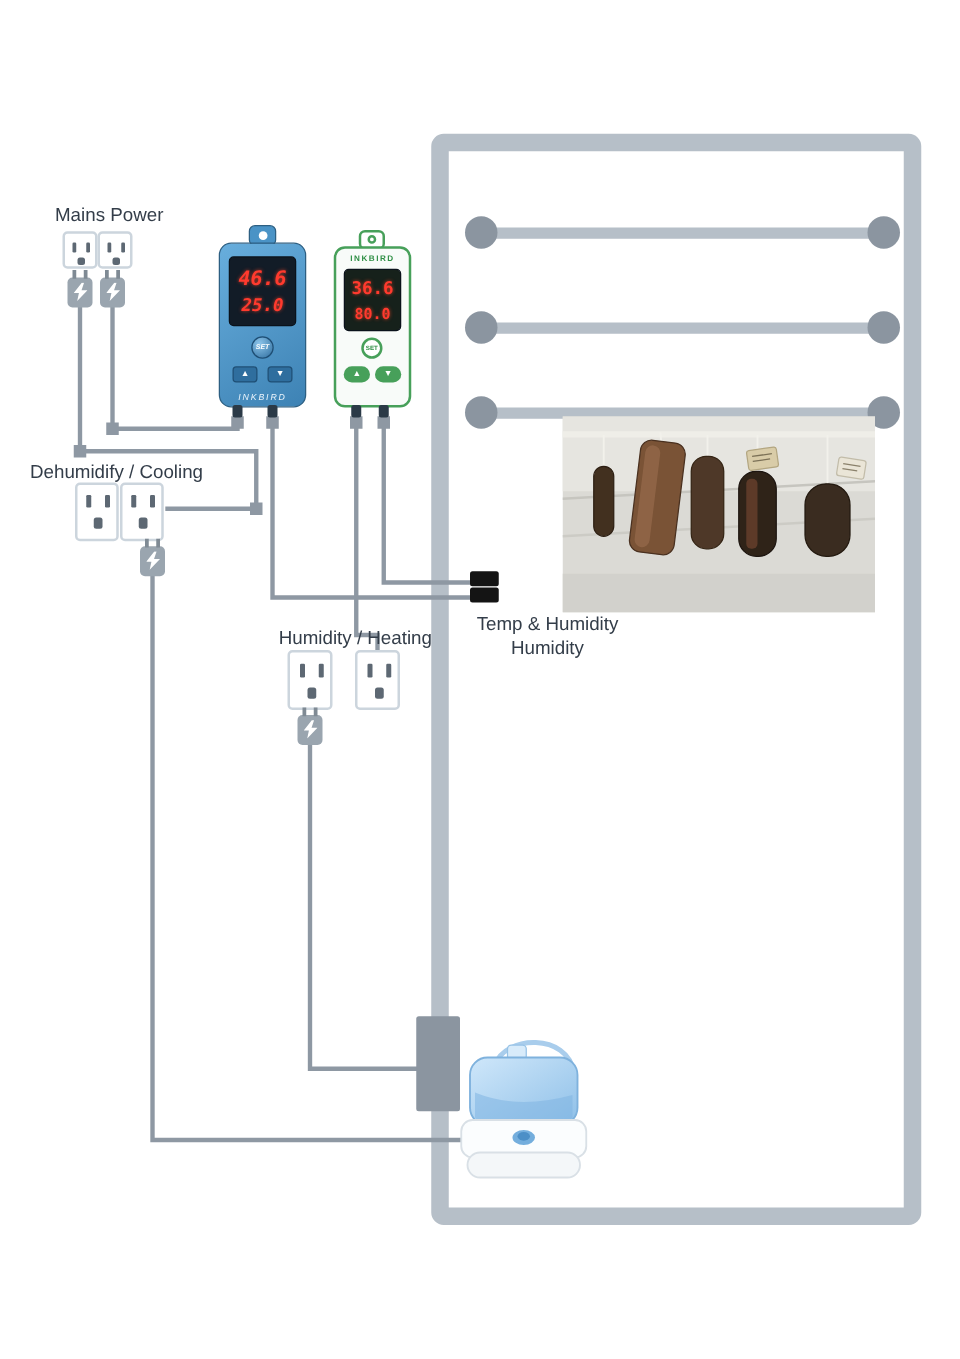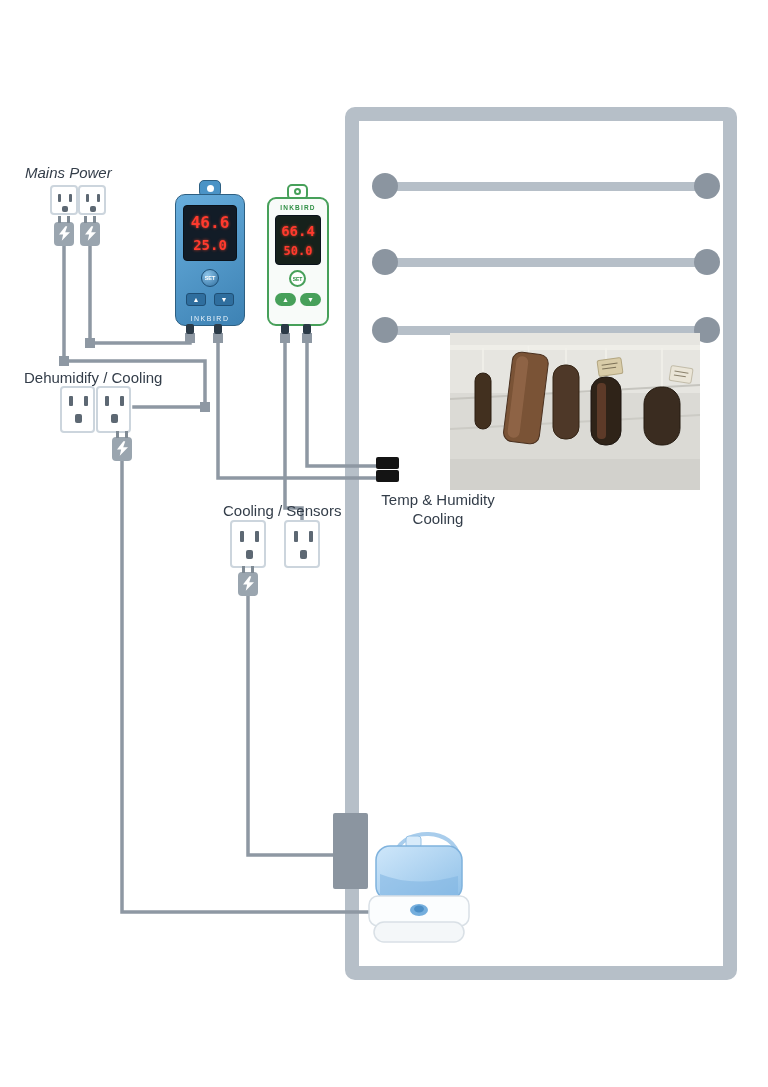--- a/index.html
+++ b/index.html
@@ -118,21 +118,21 @@
       <rect x="302" y="333" width="10" height="10"></rect>
     </g>
   </svg>
 
   <div class="abs passthrough"></div>
 
   <div class="abs sensor-block" style="left:376px;top:457px;"></div>
   <div class="abs sensor-block" style="left:376px;top:470px;"></div>
   <div class="abs label" style="left:371px;top:490px;width:134px;text-align:center;white-space:normal;line-height:19px;">
     <div>Temp &amp; Humidity</div>
-    <div>Cooling</div>
+    <div>Humidity</div>
   </div>
 
   <svg class="abs" style="left:366px;top:828px;" width="106" height="120" viewBox="0 0 106 120">
     <defs>
       <linearGradient id="tank" x1="0" y1="0" x2="1" y2="1">
         <stop offset="0" stop-color="#cfe7fa"></stop>
           <stop offset="1" stop-color="#8fc0e8"></stop>
       </linearGradient>
     </defs>
     <path d="M30,24 C38,0 88,-2 93,30" fill="none" stroke="#a9cdec" stroke-width="4" stroke-linecap="round"></path>
@@ -142,21 +142,21 @@
     <rect x="3" y="68" width="100" height="30" rx="9" fill="#fbfdfe" stroke="#d9e0e6" stroke-width="1.5"></rect>
     <rect x="8" y="94" width="90" height="20" rx="10" fill="#f4f7f9" stroke="#d9e0e6" stroke-width="1.5"></rect>
     <ellipse cx="53" cy="82" rx="9" ry="6" fill="#74aedd"></ellipse>
     <ellipse cx="53" cy="81" rx="5" ry="3.5" fill="#4c8fc7"></ellipse>
   </svg>
 
   <div class="abs" style="left:175px;top:180px;width:70px;height:146px;">
     <div class="abs" style="left:24px;top:0;width:22px;height:17px;background:#4a93c6;border:1px solid #2d5f82;border-radius:5px;box-sizing:border-box;">
       <div class="abs" style="left:7px;top:4px;width:7px;height:7px;border-radius:50%;background:#fff;"></div>
     </div>
-    <div class="abs" style="left:0;top:14px;width:70px;height:132px;border-radius:10px;background:linear-gradient(145deg,#68aedd,#3d82b4);border:1px solid #2d5f82;box-sizing:border-box;">
+    <div class="abs" style="left:0;top:14px;width:70px;height:132px;border-radius:10px;background:linear-gradient(145deg,#68aedd,#3d82b4);border:1px solid #2d5f82;box-sizing:border-box;font-style:italic;">
       <div class="abs screen" style="left:7px;top:10px;width:54px;height:56px;">
         <div class="seg seg-lg">46.6</div>
         <div class="seg seg-md">25.0</div>
       </div>
       <div class="abs btn-set-blue" style="left:25px;top:74px;">
         <span>SET</span>
       </div>
       <div class="abs btn-ud-blue" style="left:10px;top:98px;">
         <span>▲</span>
       </div>
@@ -169,38 +169,38 @@
     <div class="abs stub" style="left:39px;top:144px;"></div>
   </div>
 
   <div class="abs" style="left:267px;top:184px;width:62px;height:142px;">
     <div class="abs" style="left:20px;top:0;width:21px;height:16px;background:#fff;border:2px solid #47a05a;border-radius:5px;box-sizing:border-box;">
       <div class="abs" style="left:5px;top:2px;width:7px;height:7px;border-radius:50%;border:2px solid #47a05a;box-sizing:border-box;background:#fff;"></div>
     </div>
     <div class="abs" style="left:0;top:13px;width:62px;height:129px;border-radius:9px;background:#f8fbf9;border:2px solid #47a05a;box-sizing:border-box;">
       <div class="abs brand-green">INKBIRD</div>
       <div class="abs screen" style="left:6px;top:16px;width:46px;height:50px;background:#16211b;">
-        <div class="seg seg-md">66.4</div>
-        <div class="seg seg-sm">50.0</div>
+        <div class="seg seg-md">36.6</div>
+        <div class="seg seg-sm">80.0</div>
       </div>
       <div class="abs btn-set-green" style="left:20px;top:71px;">
         <span>SET</span>
       </div>
       <div class="abs btn-ud-green" style="left:6px;top:94px;">
         <span>▲</span>
       </div>
       <div class="abs btn-ud-green" style="left:31px;top:94px;">
         <span>▼</span>
       </div>
     </div>
     <div class="abs stub" style="left:14px;top:140px;"></div>
     <div class="abs stub" style="left:36px;top:140px;"></div>
   </div>
 
-  <div class="abs label" style="left:25px;top:164px;font-style:italic;">Mains Power</div>
+  <div class="abs label" style="left:44px;top:164px;">Mains Power</div>
   <div class="abs outlet outlet-sm" style="left:50px;top:185px;">
     <span class="slot" style="left:6px;top:7px;height:8px;"></span>
     <span class="slot" style="left:17px;top:7px;height:8px;"></span>
     <span class="ground" style="left:10px;top:19px;width:6px;height:6px;"></span>
   </div>
   <div class="abs outlet outlet-sm" style="left:78px;top:185px;">
     <span class="slot" style="left:6px;top:7px;height:8px;"></span>
     <span class="slot" style="left:17px;top:7px;height:8px;"></span>
     <span class="ground" style="left:10px;top:19px;width:6px;height:6px;"></span>
   </div>
@@ -231,21 +231,21 @@
     <span class="ground" style="left:13px;top:26px;width:7px;height:9px;"></span>
   </div>
   <div class="abs plug" style="left:112px;top:437px;">
     <span class="prong" style="left:4px;"></span>
     <span class="prong" style="left:13px;"></span>
     <svg class="bolt" viewBox="0 0 12 16">
         <polygon points="7,0 0,9 4.5,9 3,16 12,6.5 6.8,6.5 9,0" fill="#fff"></polygon>
       </svg>
   </div>
 
-  <div class="abs label" style="left:223px;top:502px;">Cooling / Sensors</div>
+  <div class="abs label" style="left:223px;top:502px;">Humidity / Heating</div>
   <div class="abs outlet outlet-lg" style="left:230px;top:520px;width:36px;height:48px;">
     <span class="slot" style="left:8px;top:9px;height:11px;"></span>
     <span class="slot" style="left:23px;top:9px;height:11px;"></span>
     <span class="ground" style="left:14px;top:28px;width:7px;height:9px;"></span>
   </div>
   <div class="abs outlet outlet-lg" style="left:284px;top:520px;width:36px;height:48px;">
     <span class="slot" style="left:8px;top:9px;height:11px;"></span>
     <span class="slot" style="left:23px;top:9px;height:11px;"></span>
     <span class="ground" style="left:14px;top:28px;width:7px;height:9px;"></span>
   </div>

